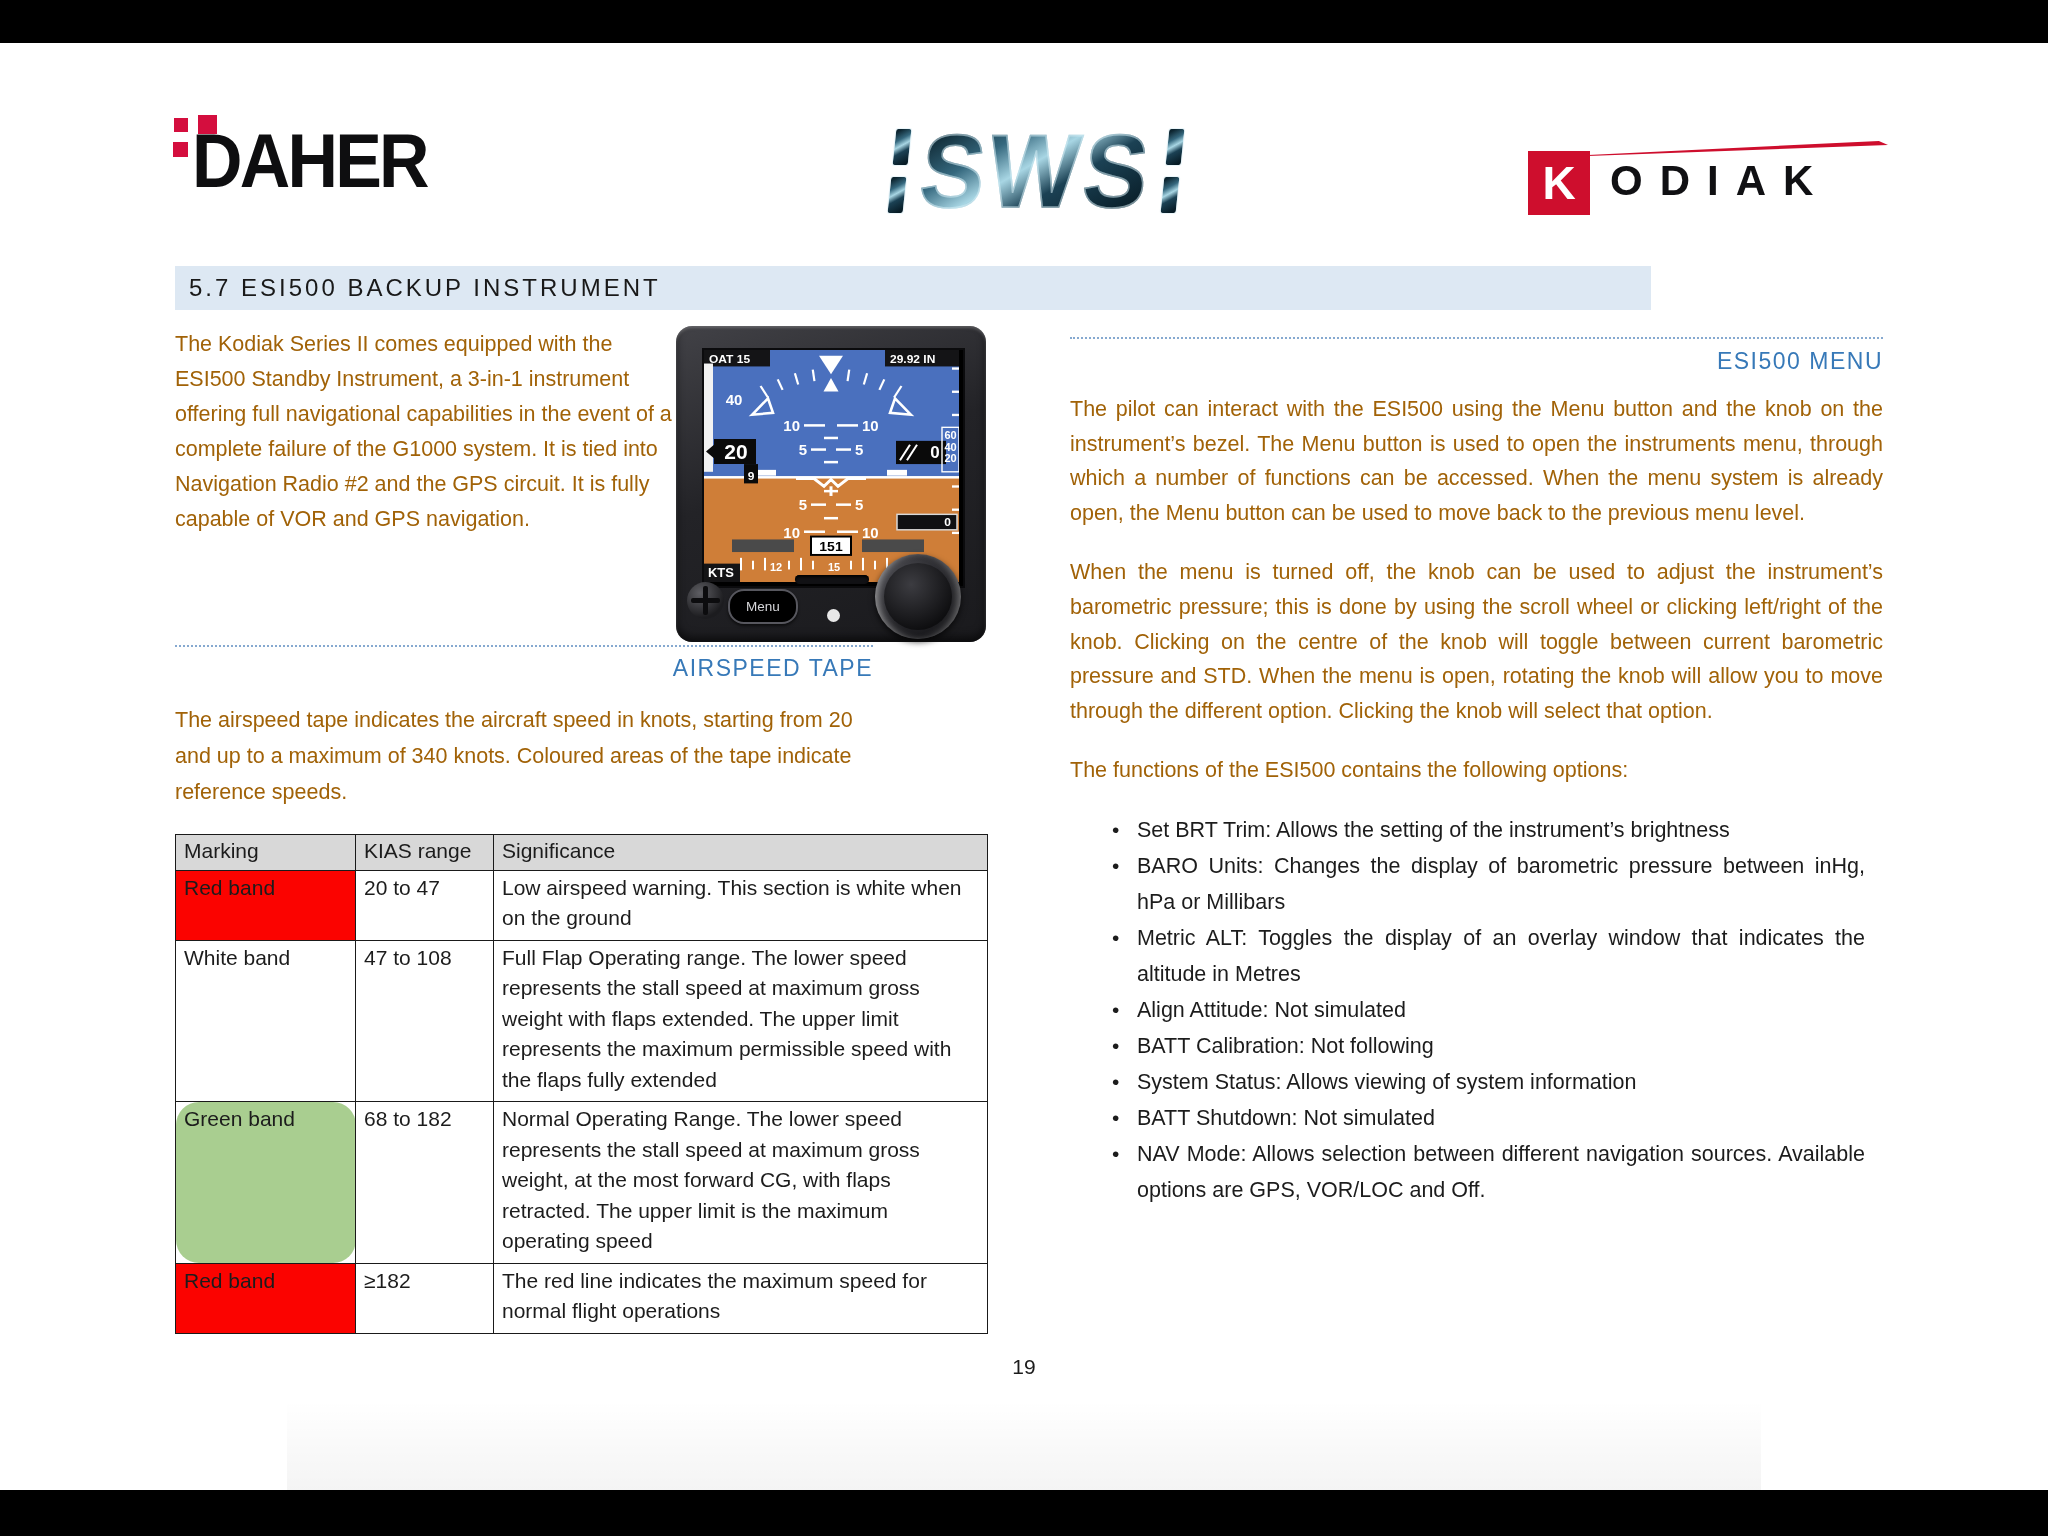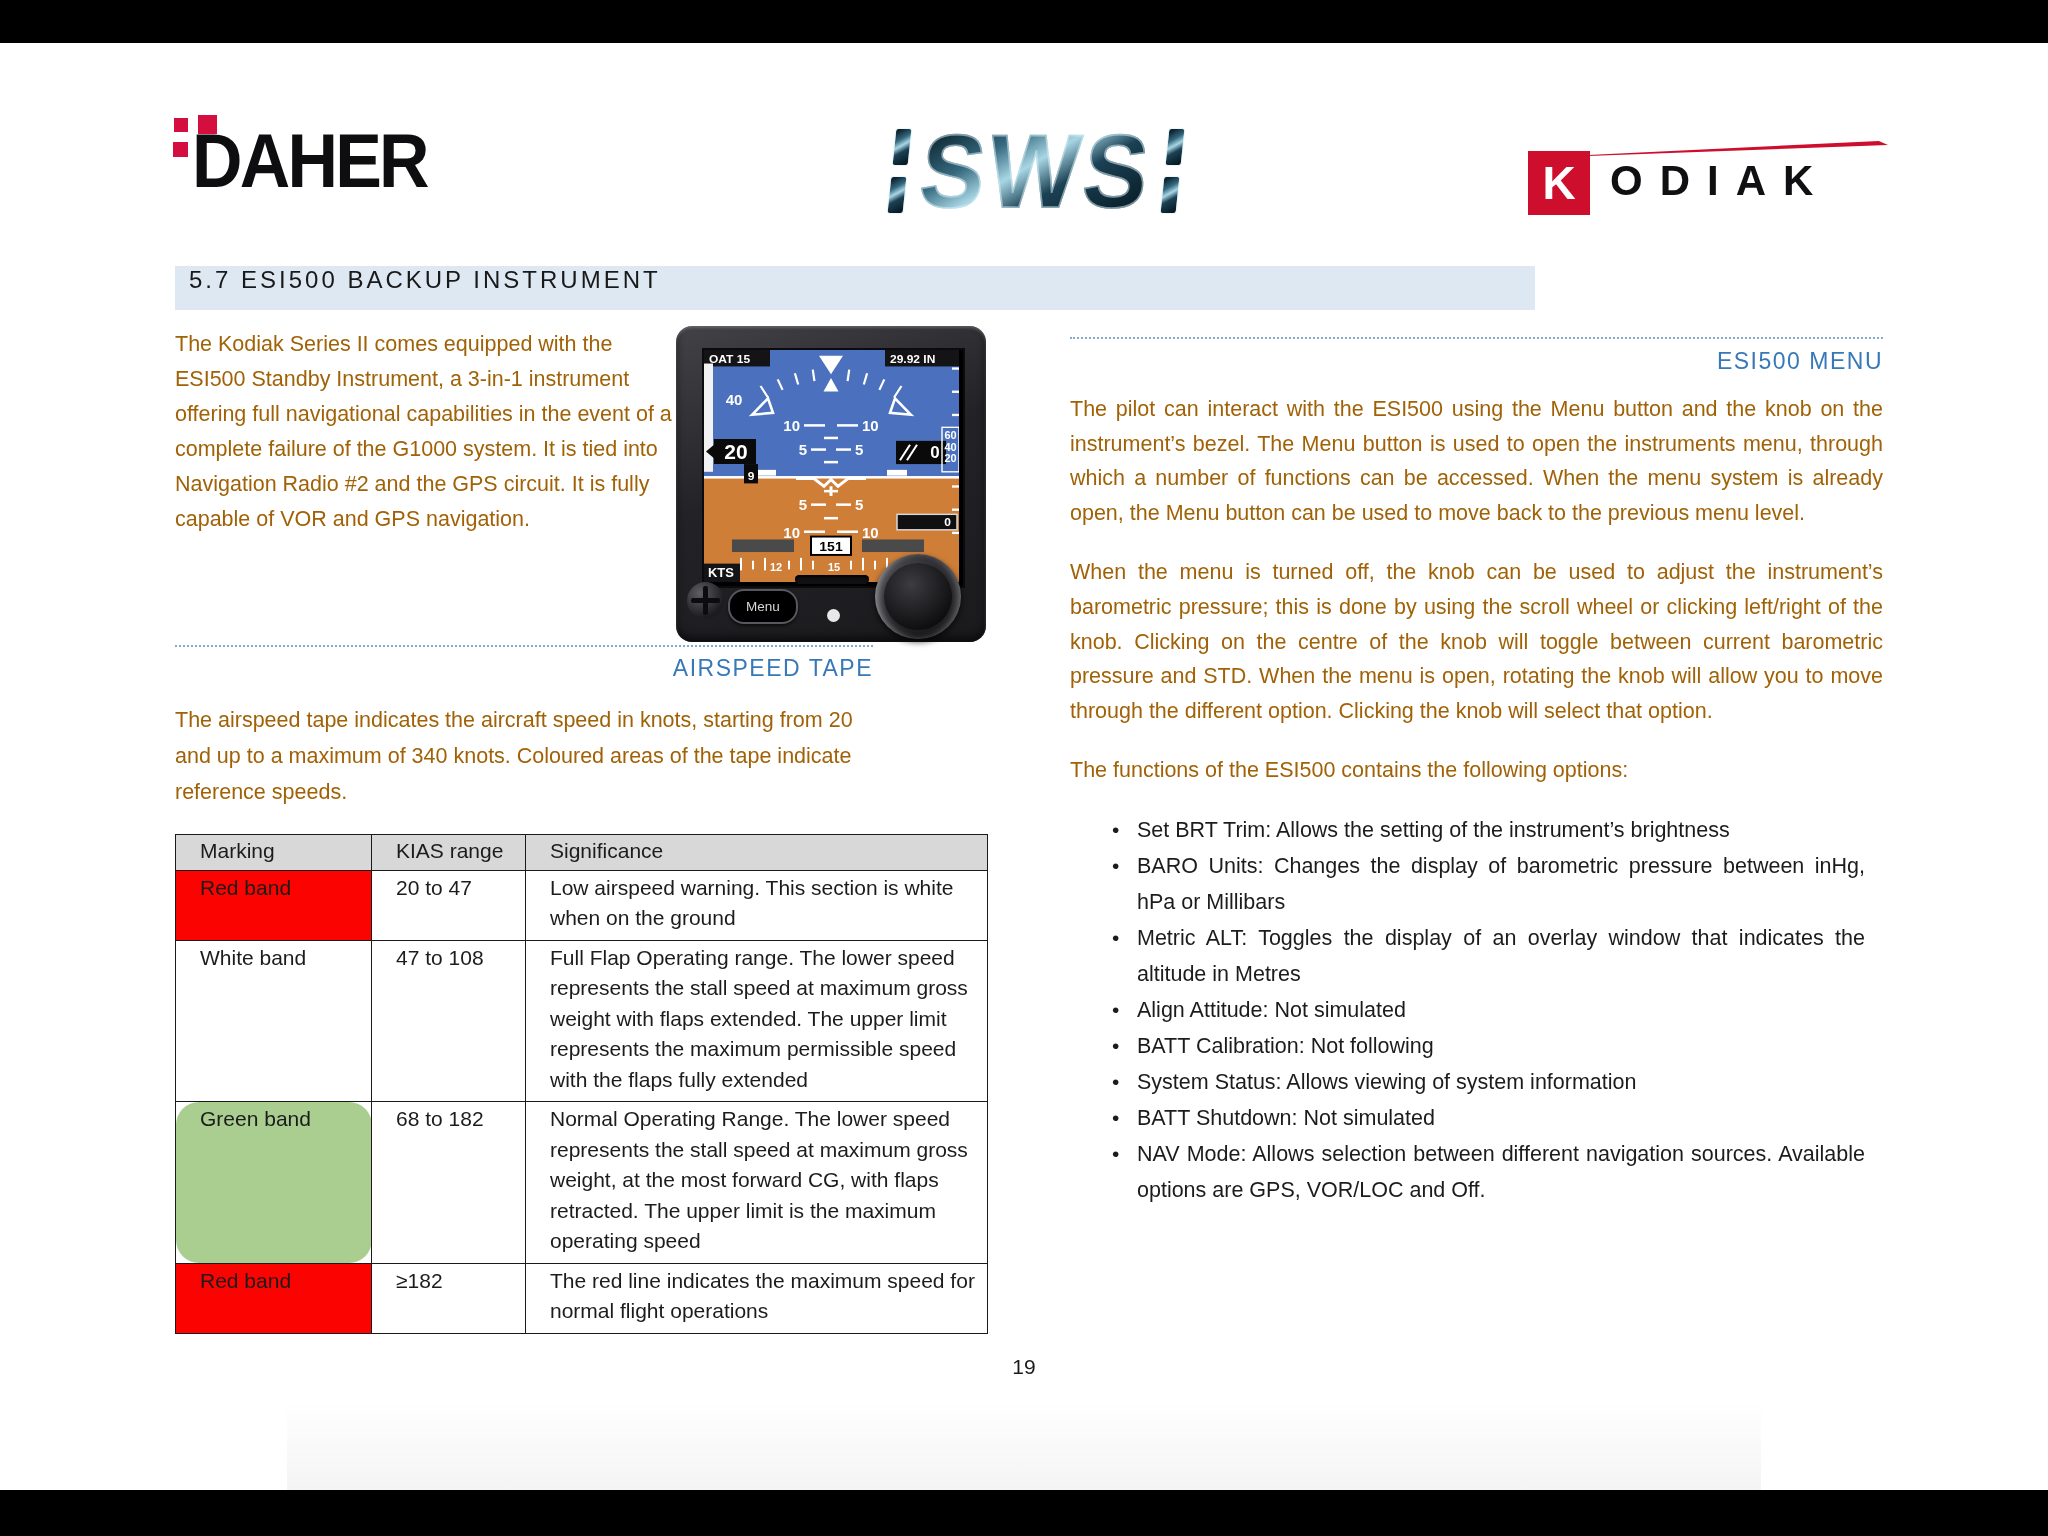--- a/index.html
+++ b/index.html
@@ -46,39 +46,39 @@
     position:absolute;left:55px;top:3px;width:305px;height:15px;background:#ce0e2d;
     clip-path:polygon(0 95%,97% 0,100% 26%,1.5% 100%);
   }
   .kodiak .word{
     position:absolute;left:82px;top:22px;font-size:42px;font-weight:800;color:#101013;
     letter-spacing:17px;line-height:1;
   }
 
   
   .section-bar{
-    position:absolute;left:175px;top:223px;width:1360px;height:44px;background:#dde8f3;
-    display:flex;
+    position:absolute;left:175px;top:223px;width:1476px;height:44px;background:#dde8f3;
+    display:flex;align-items:center;
   }
   .section-bar .t{font-size:24px;letter-spacing:3px;color:#191919;padding-left:14px;}
 
   
   .body-text{font-size:21.5px;line-height:35px;color:#a16207;}
   .just{text-align:justify;}
   .sub-head{font-size:23px;letter-spacing:1.5px;color:#3779b8;text-align:right;}
   .dotline{border-top:2px dotted #86a9d0;height:0;}
 
   .intro{position:absolute;left:175px;top:284px;width:505px;}
 
   
   .airspeed{position:absolute;left:175px;top:602px;width:698px;}
   .airspeed .sub-head{margin-top:8px;}
   .airspeed .body-text{margin-top:20px;line-height:36px;}
   table.kias{border-collapse:collapse;margin-top:24px;width:813px;font-size:21px;}
-  table.kias td,table.kias th{border:1.7px solid #1a1a1a;vertical-align:top;padding:2px 10px 6px 24px;line-height:30.5px;font-weight:400;text-align:left;}
+  table.kias td,table.kias th{border:1.7px solid #1a1a1a;vertical-align:top;padding:2px 10px 6px 8px;line-height:30.5px;font-weight:400;text-align:left;}
   table.kias th{background:#d8d8d8;padding-top:1px;padding-bottom:3px;}
   .col-mark{width:161px;}
   .col-range{width:119px;}
   td.sig{text-align:justify;}
 
   
   .rightcol{position:absolute;left:1070px;top:294px;width:813px;}
   .rightcol .sub-head{margin-top:9px;}
   .rightcol p{margin:0;line-height:34.6px;}
   .rightcol .p1{margin-top:17px;}

